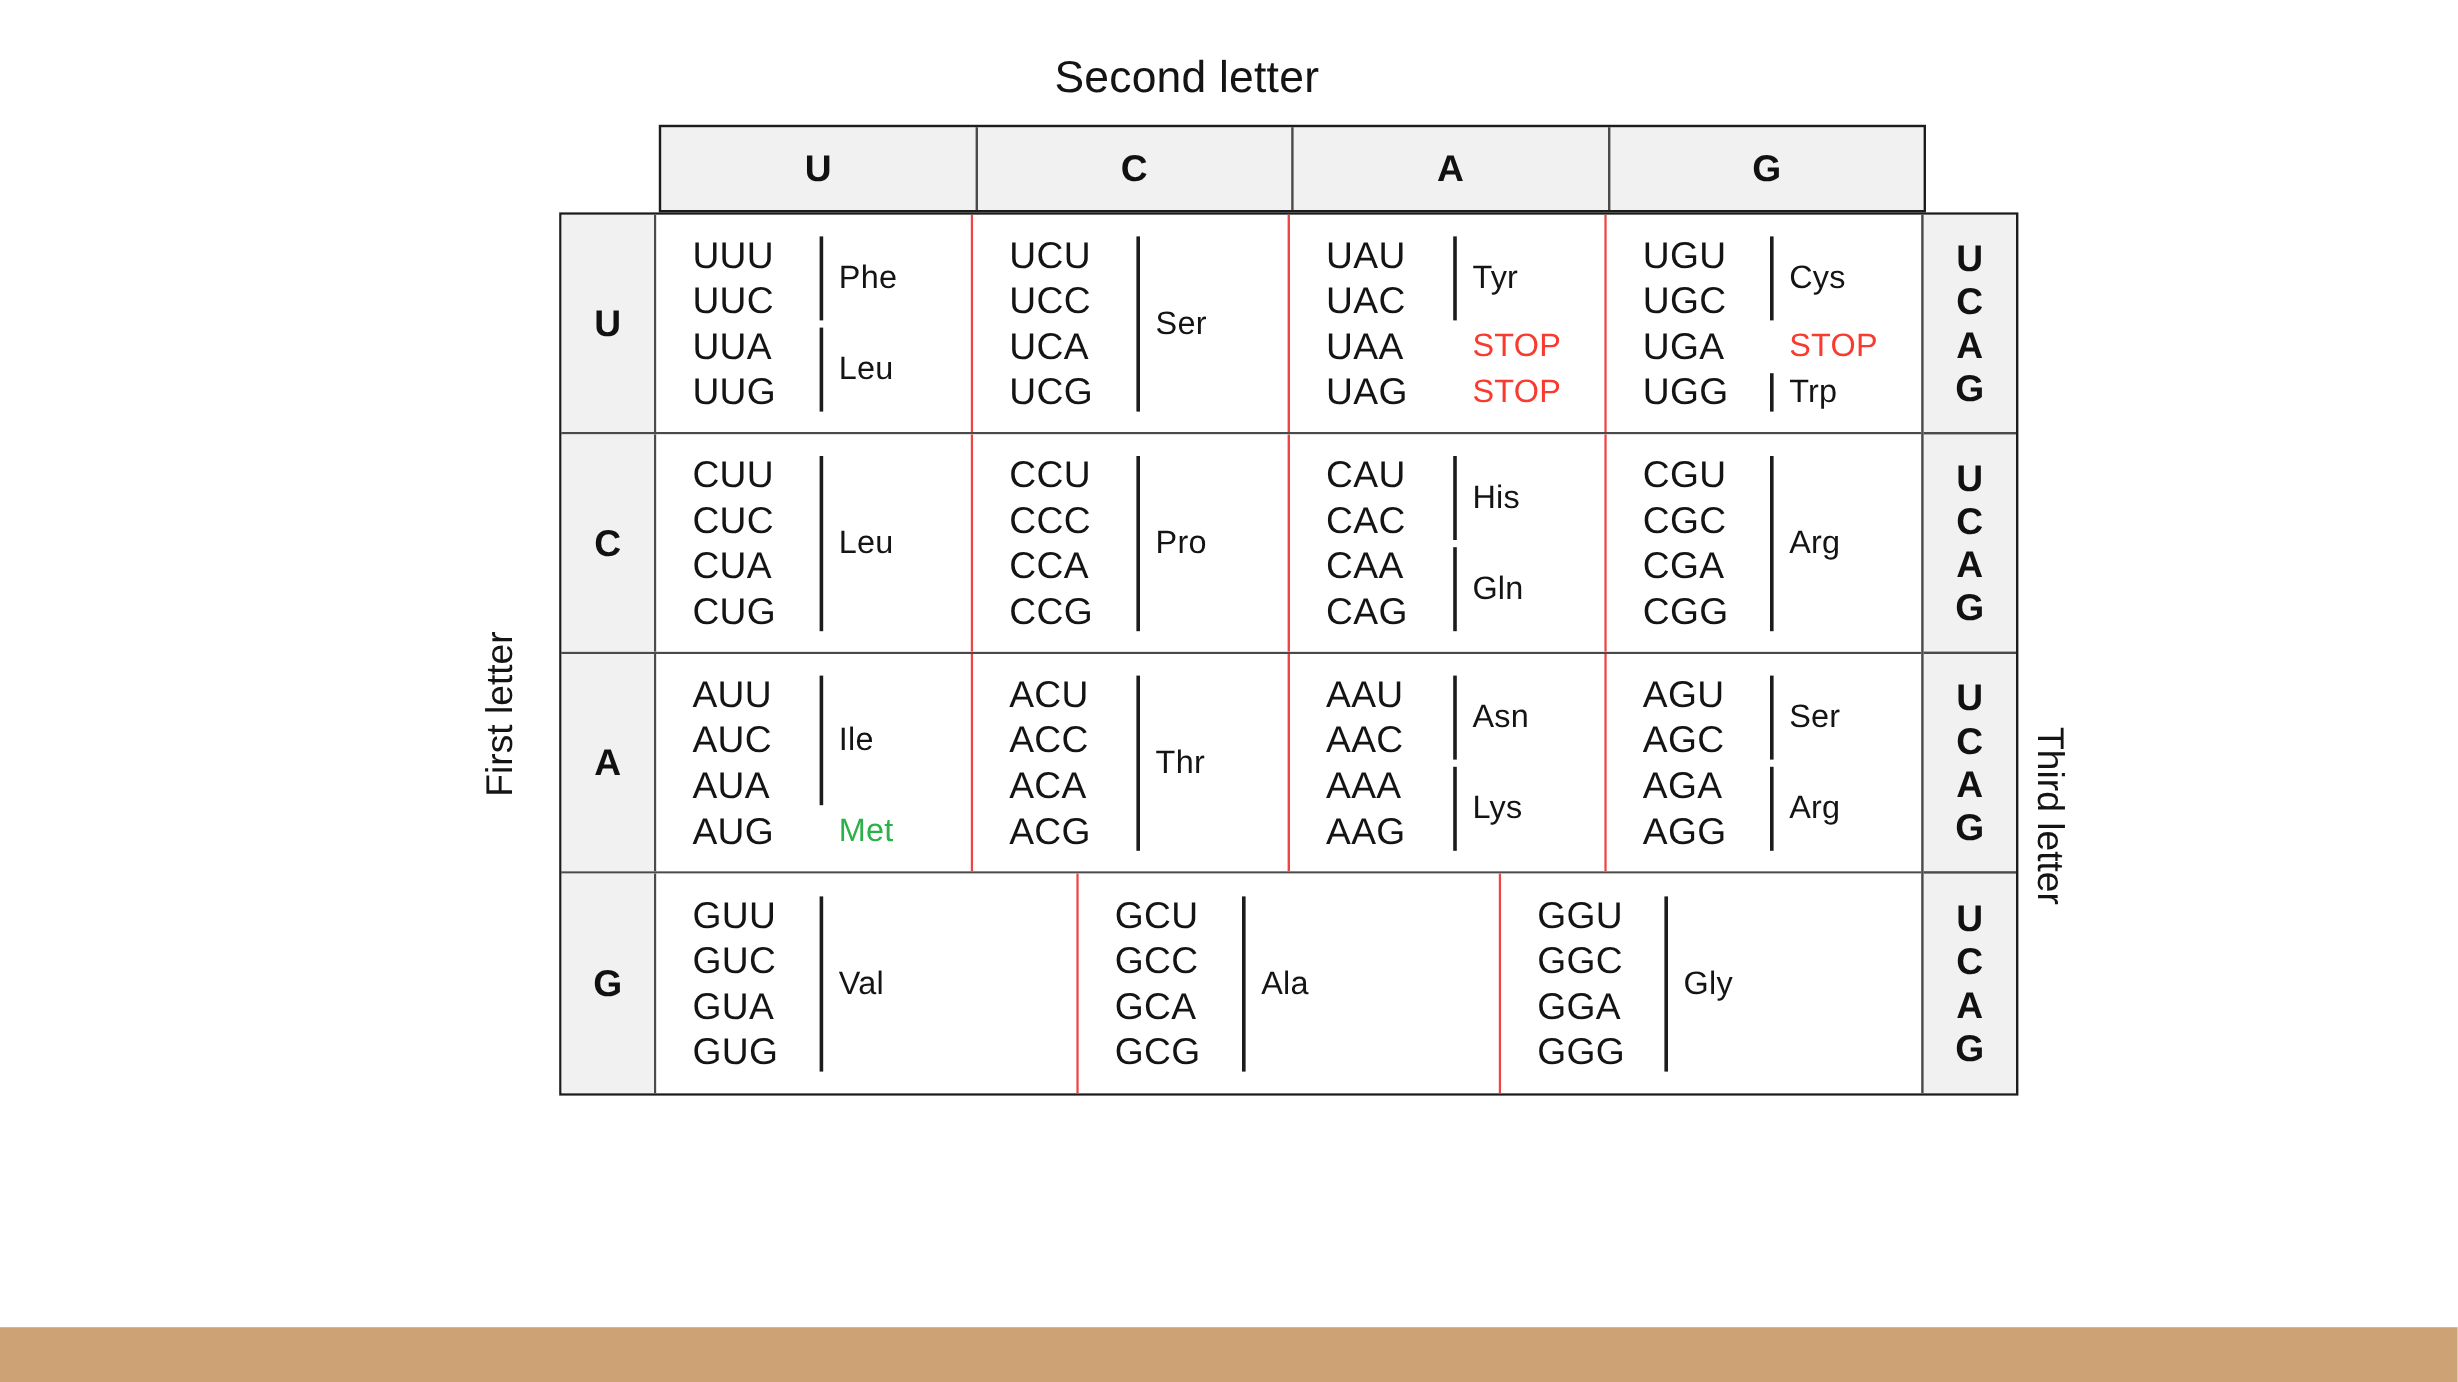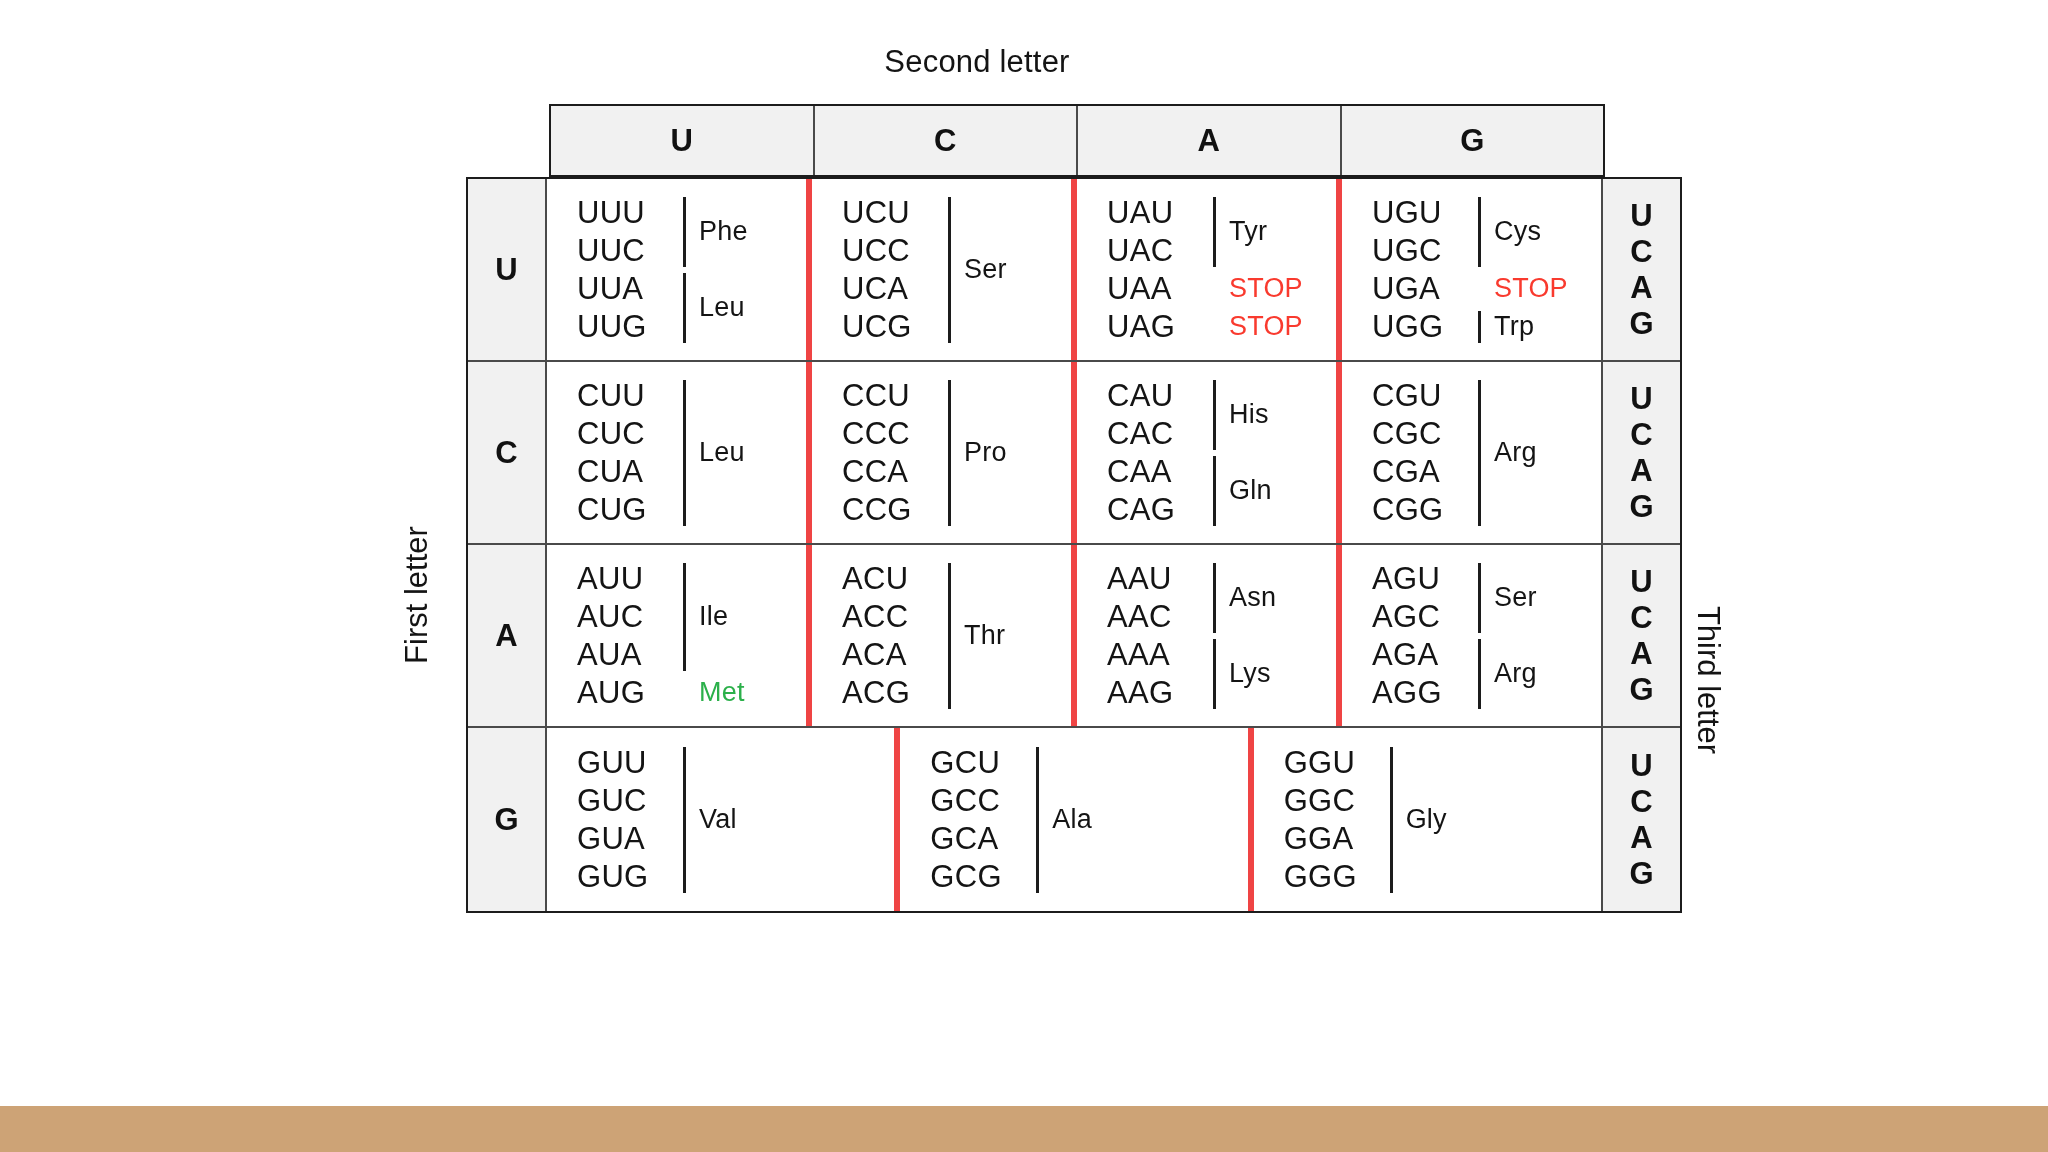--- a/index.html
+++ b/index.html
@@ -29,25 +29,25 @@
     left: 0;
     bottom: 0;
     width: 2048px;
     height: 46px;
     background: #cda376;
   }
 
   
   #second-letter-label {
     position: absolute;
-    left: 4px;
+    left: 16px;
     top: 44px;
     width: 1916px;
     text-align: center;
-    font-size: 31px;
+    font-size: 37px;
     color: #141414;
     letter-spacing: .2px;
   }
   
   #second-letter-label .inner {
     display: inline-block;
     transform: translateX(15px);
   }
 
   #first-letter-label {
@@ -130,21 +130,21 @@
     justify-content: center;
     font-size: 31px;
     font-weight: bold;
     color: #111111;
     border-right: 2px solid #4a4a4a;
     box-sizing: border-box;
   }
 
   .codon-cell {
     flex: 1 1 0;
-    border-right: 6px solid #ef4444;
+    border-right: 2px solid #ef4444;
     box-sizing: border-box;
     background: #ffffff;
     padding: 14px 0 14px 30px;
     display: flex;
     align-items: center;
   }
   .codon-cell:last-child { border-right: none; }
 
   
   .cell-groups {

